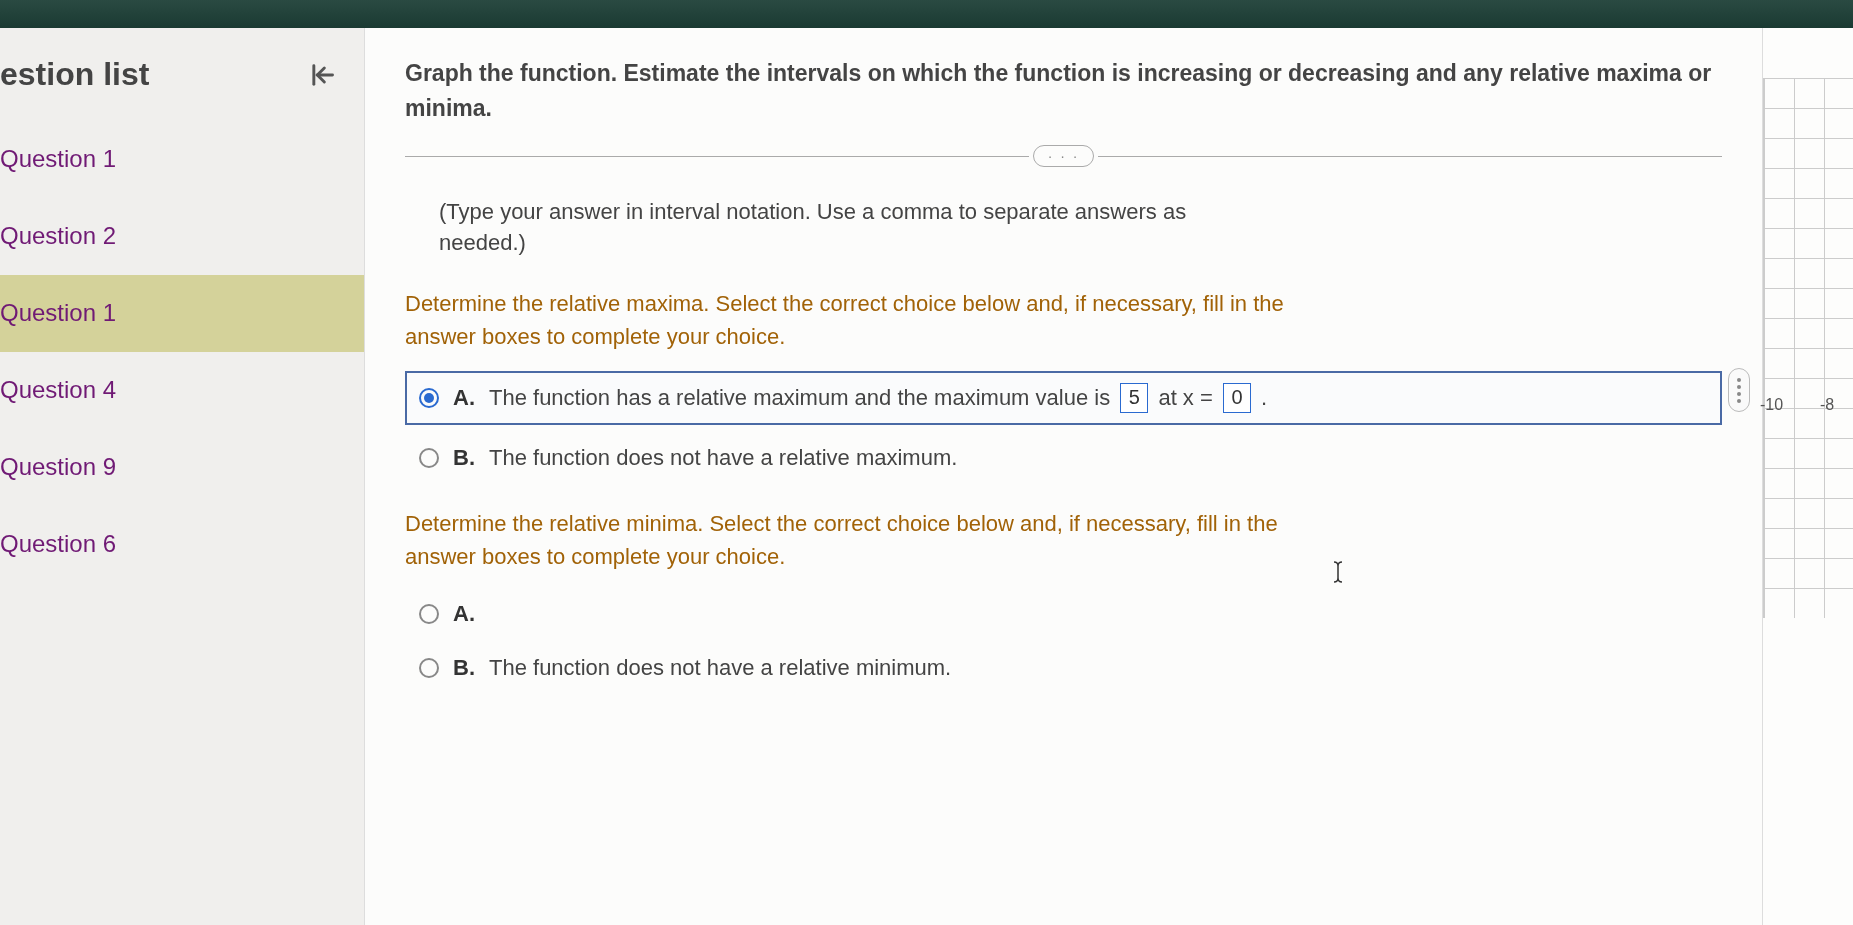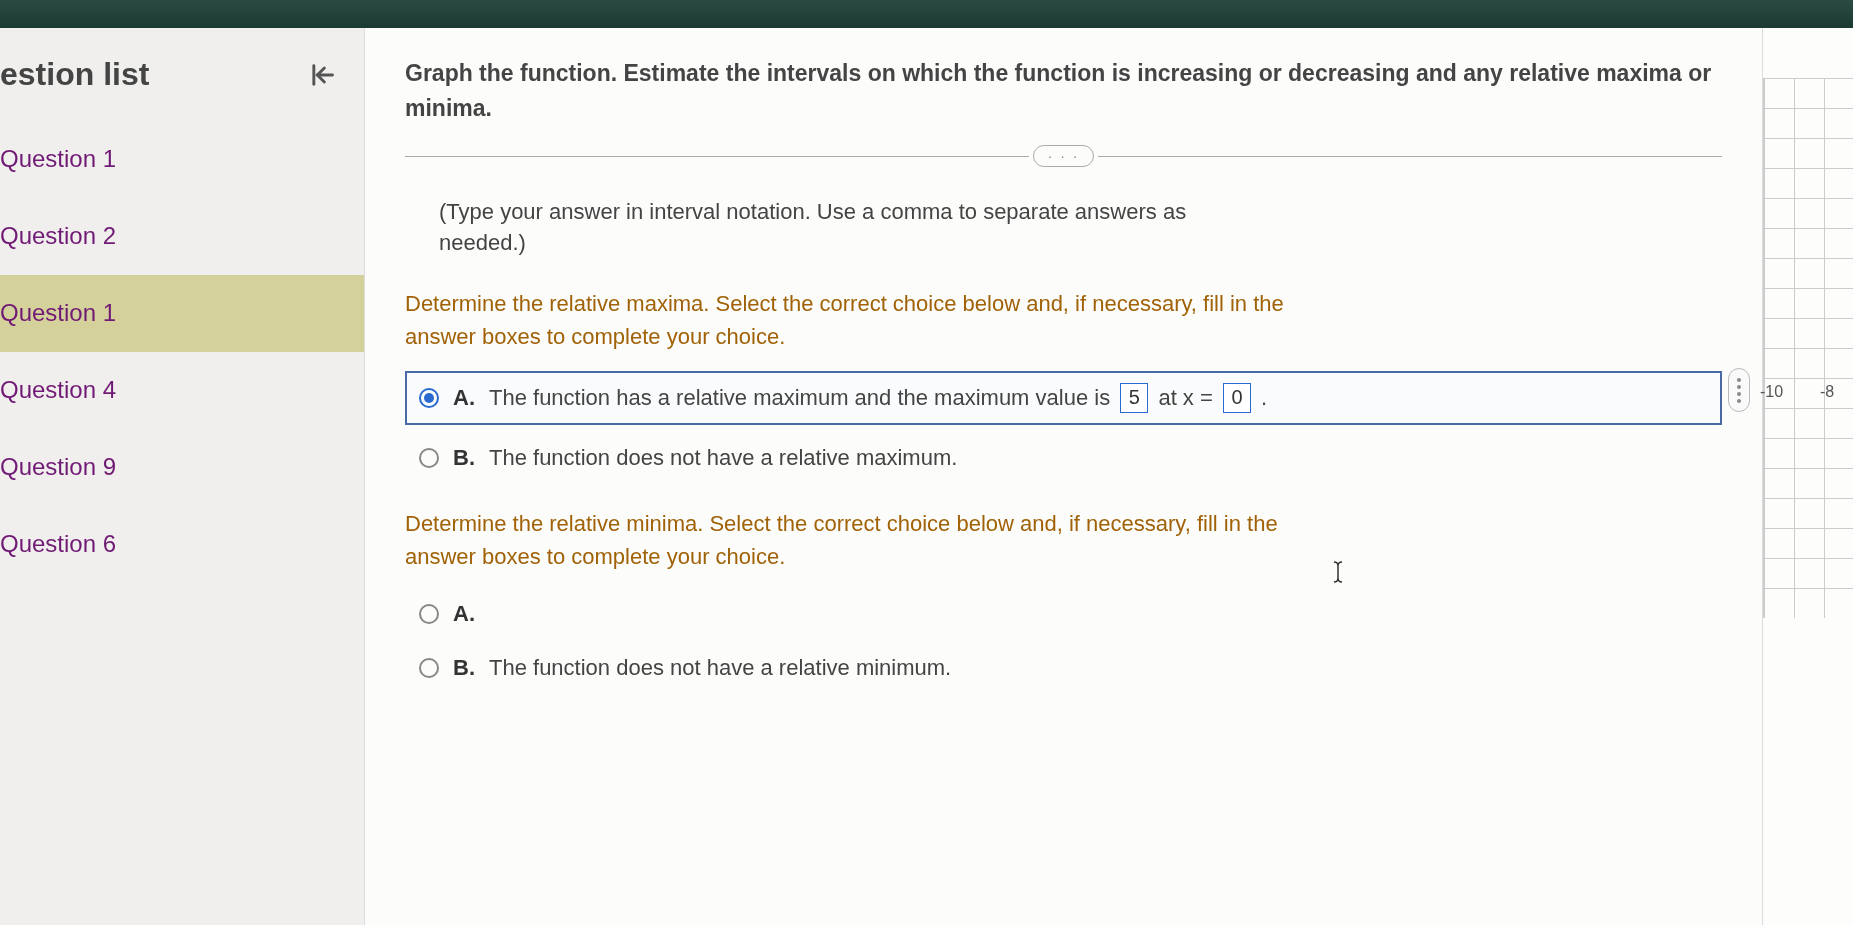--- a/index.html
+++ b/index.html
@@ -207,21 +207,21 @@
   background-image:
     linear-gradient(#ccc 1px, transparent 1px),
     linear-gradient(90deg, #ccc 1px, transparent 1px);
   background-size: 30px 30px;
   border-left: 1px solid #ccc;
 }
 .axis-label {
   position: absolute;
   font-size: 16px;
   color: #555;
-  top: 305px;
+  top: 318px;
 }
 .al-10 { left: -4px; }
 .al-8 { left: 56px; }
 .cursor-ibeam {
   position: absolute;
   left: 965px;
   top: 532px;
   font-size: 22px;
   color: #333;
   pointer-events: none;

